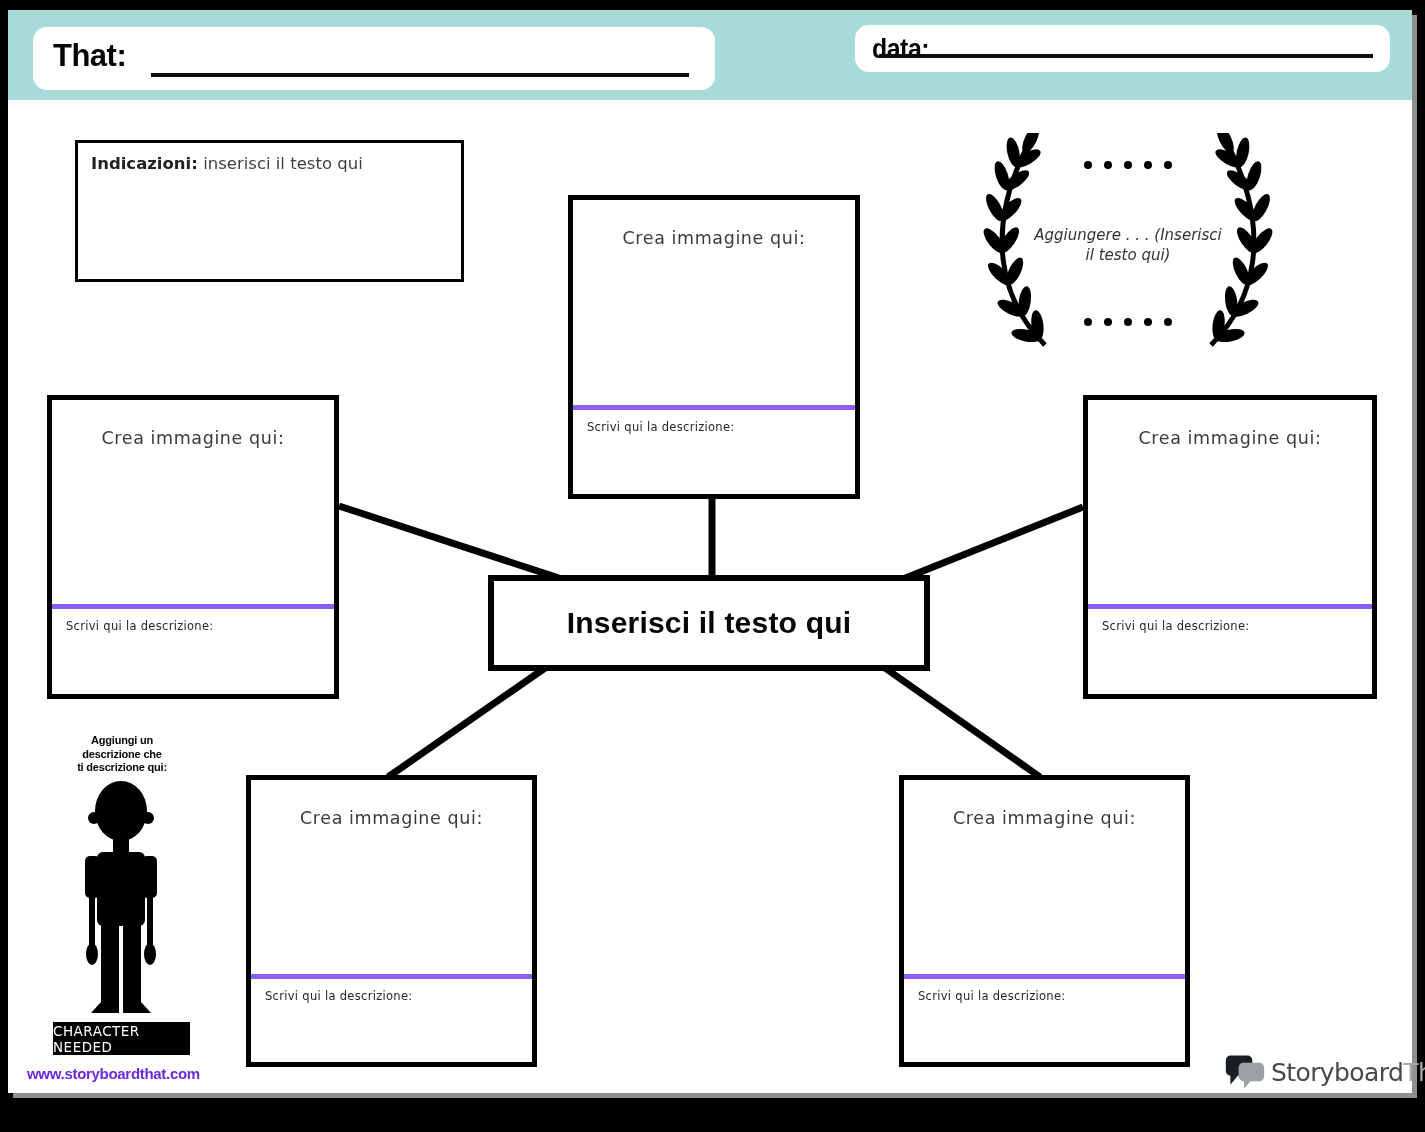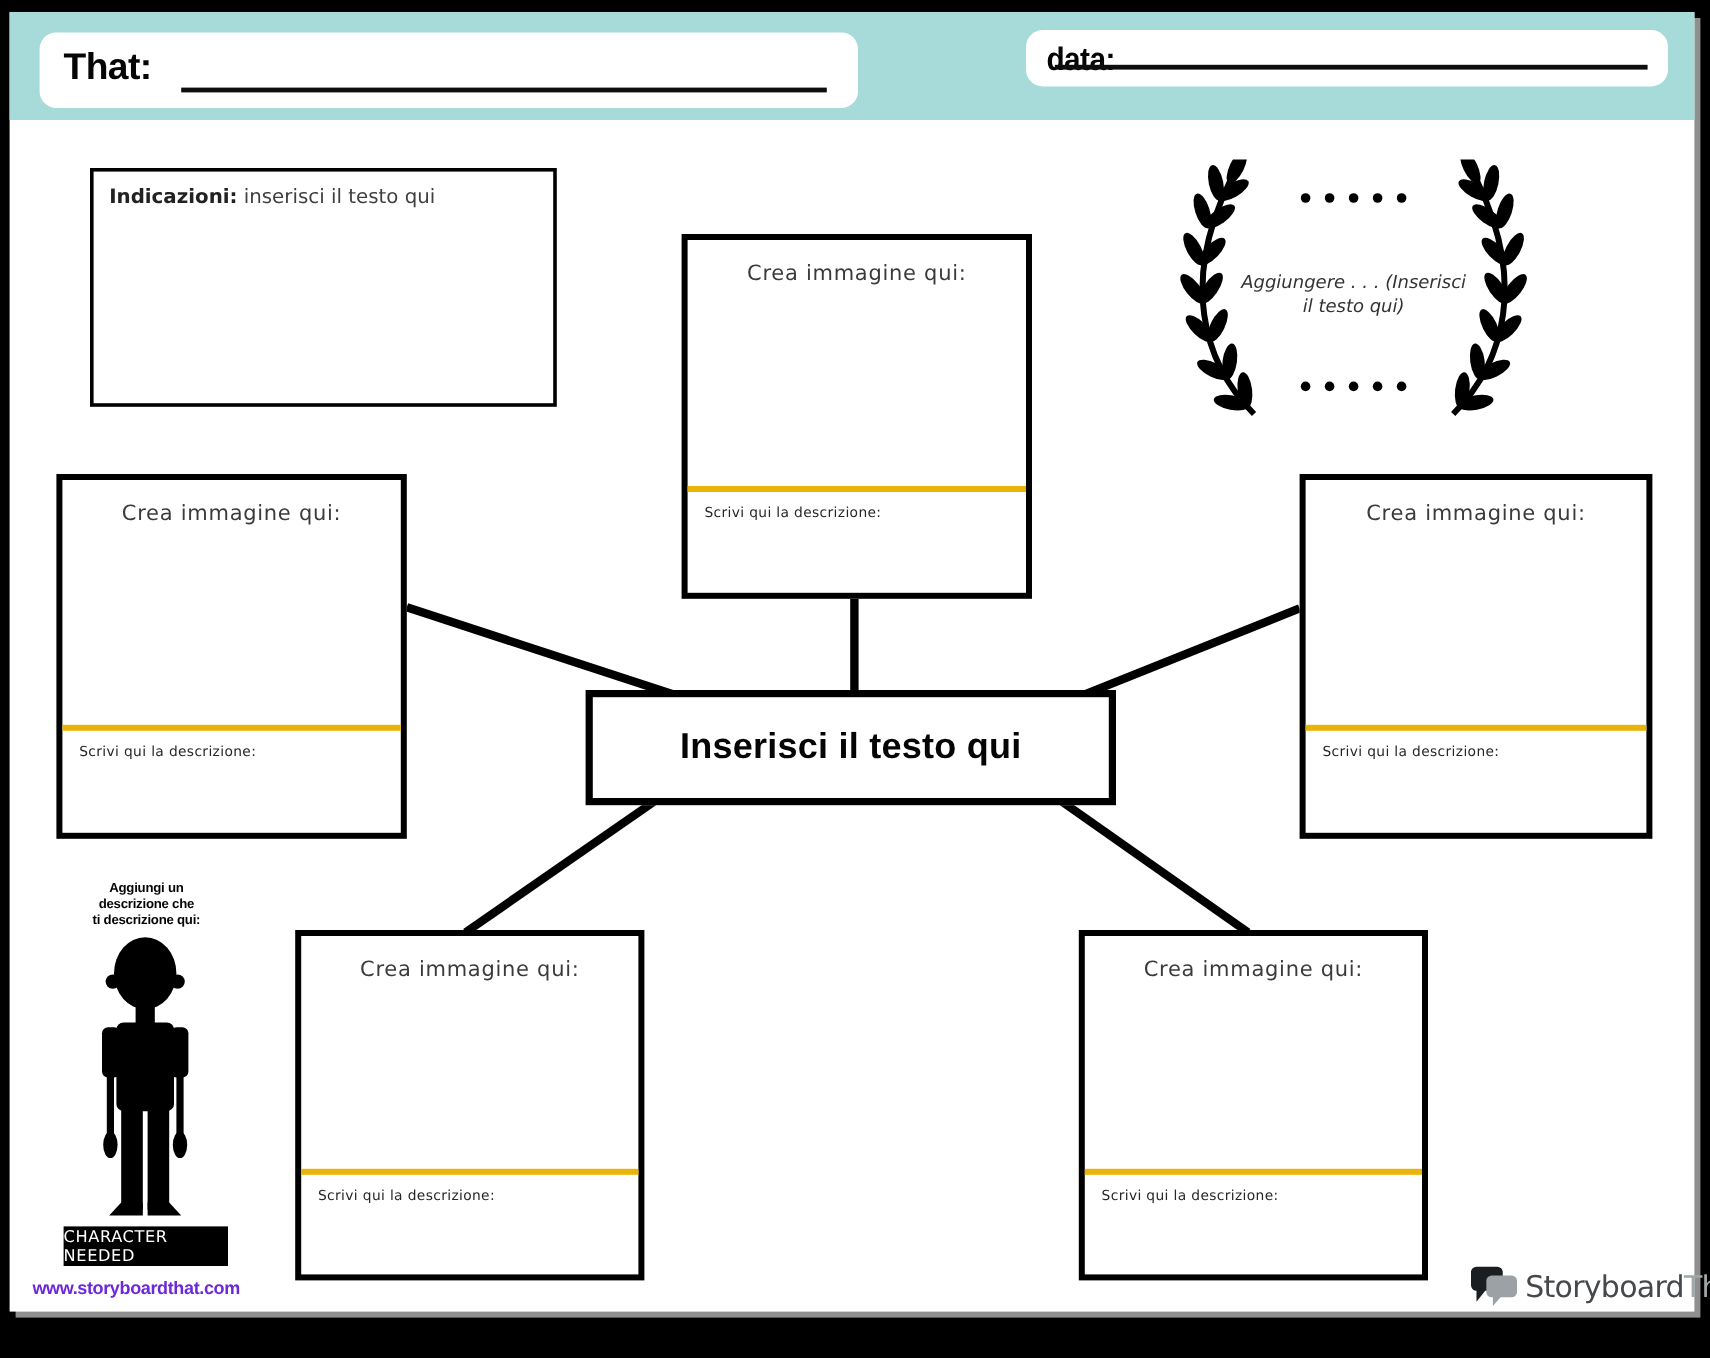--- a/index.html
+++ b/index.html
@@ -19,33 +19,33 @@
   .field-box{background:#fff;border-radius:14px;position:absolute;}
   .name-box{left:25px;top:17px;width:682px;height:63px;}
   .data-box{left:847px;top:15px;width:535px;height:47px;}
   .field-label{position:absolute;color:#050505;font-weight:bold;}
   .name-label{left:20px;top:11px;font-size:31px;letter-spacing:-0.5px;}
   .data-label{left:17px;top:9px;font-size:27px;letter-spacing:-0.5px;transform:scaleX(.92);transform-origin:left;}
   .write-line{position:absolute;height:4px;background:#0d0d0d;}
 
   
   .instructions{
-    left:67px;top:130px;width:389px;height:199px;border:3px solid #000;
+    left:67px;top:130px;width:389px;height:142px;border:3px solid #000;
     padding:11px 13px;font-family:"DejaVu Sans",sans-serif;font-size:16.5px;color:#3f3f3f;
   }
   .instructions b{color:#222;}
 
   
   .cell{border:5px solid #000;background:#fff;display:flex;flex-direction:column;}
   .cell-img{position:relative;}
   .cell-img-label{
-    padding-top:18px;text-align:center;font-family:"DejaVu Sans",sans-serif;
+    padding-top:28px;text-align:center;font-family:"DejaVu Sans",sans-serif;
     font-size:17.5px;letter-spacing:.6px;color:#3b3b3b;
   }
-  .cell-desc{border-top:5px solid #eab308;flex:1;padding:10px 0 0 14px;}
+  .cell-desc{border-top:5px solid #8b5cf6;flex:1;padding:10px 0 0 14px;}
   .cell-desc-label{
     font-family:"DejaVu Sans",sans-serif;font-size:11.5px;letter-spacing:.3px;color:#262626;
   }
   .cell-top{left:560px;top:185px;width:292px;height:304px;}
   .cell-top .cell-img{height:205px;}
   .cell-left{left:39px;top:385px;width:292px;height:304px;}
   .cell-left .cell-img{height:204px;}
   .cell-right{left:1075px;top:385px;width:294px;height:304px;}
   .cell-right .cell-img{height:204px;}
   .cell-bleft{left:238px;top:765px;width:291px;height:292px;}

